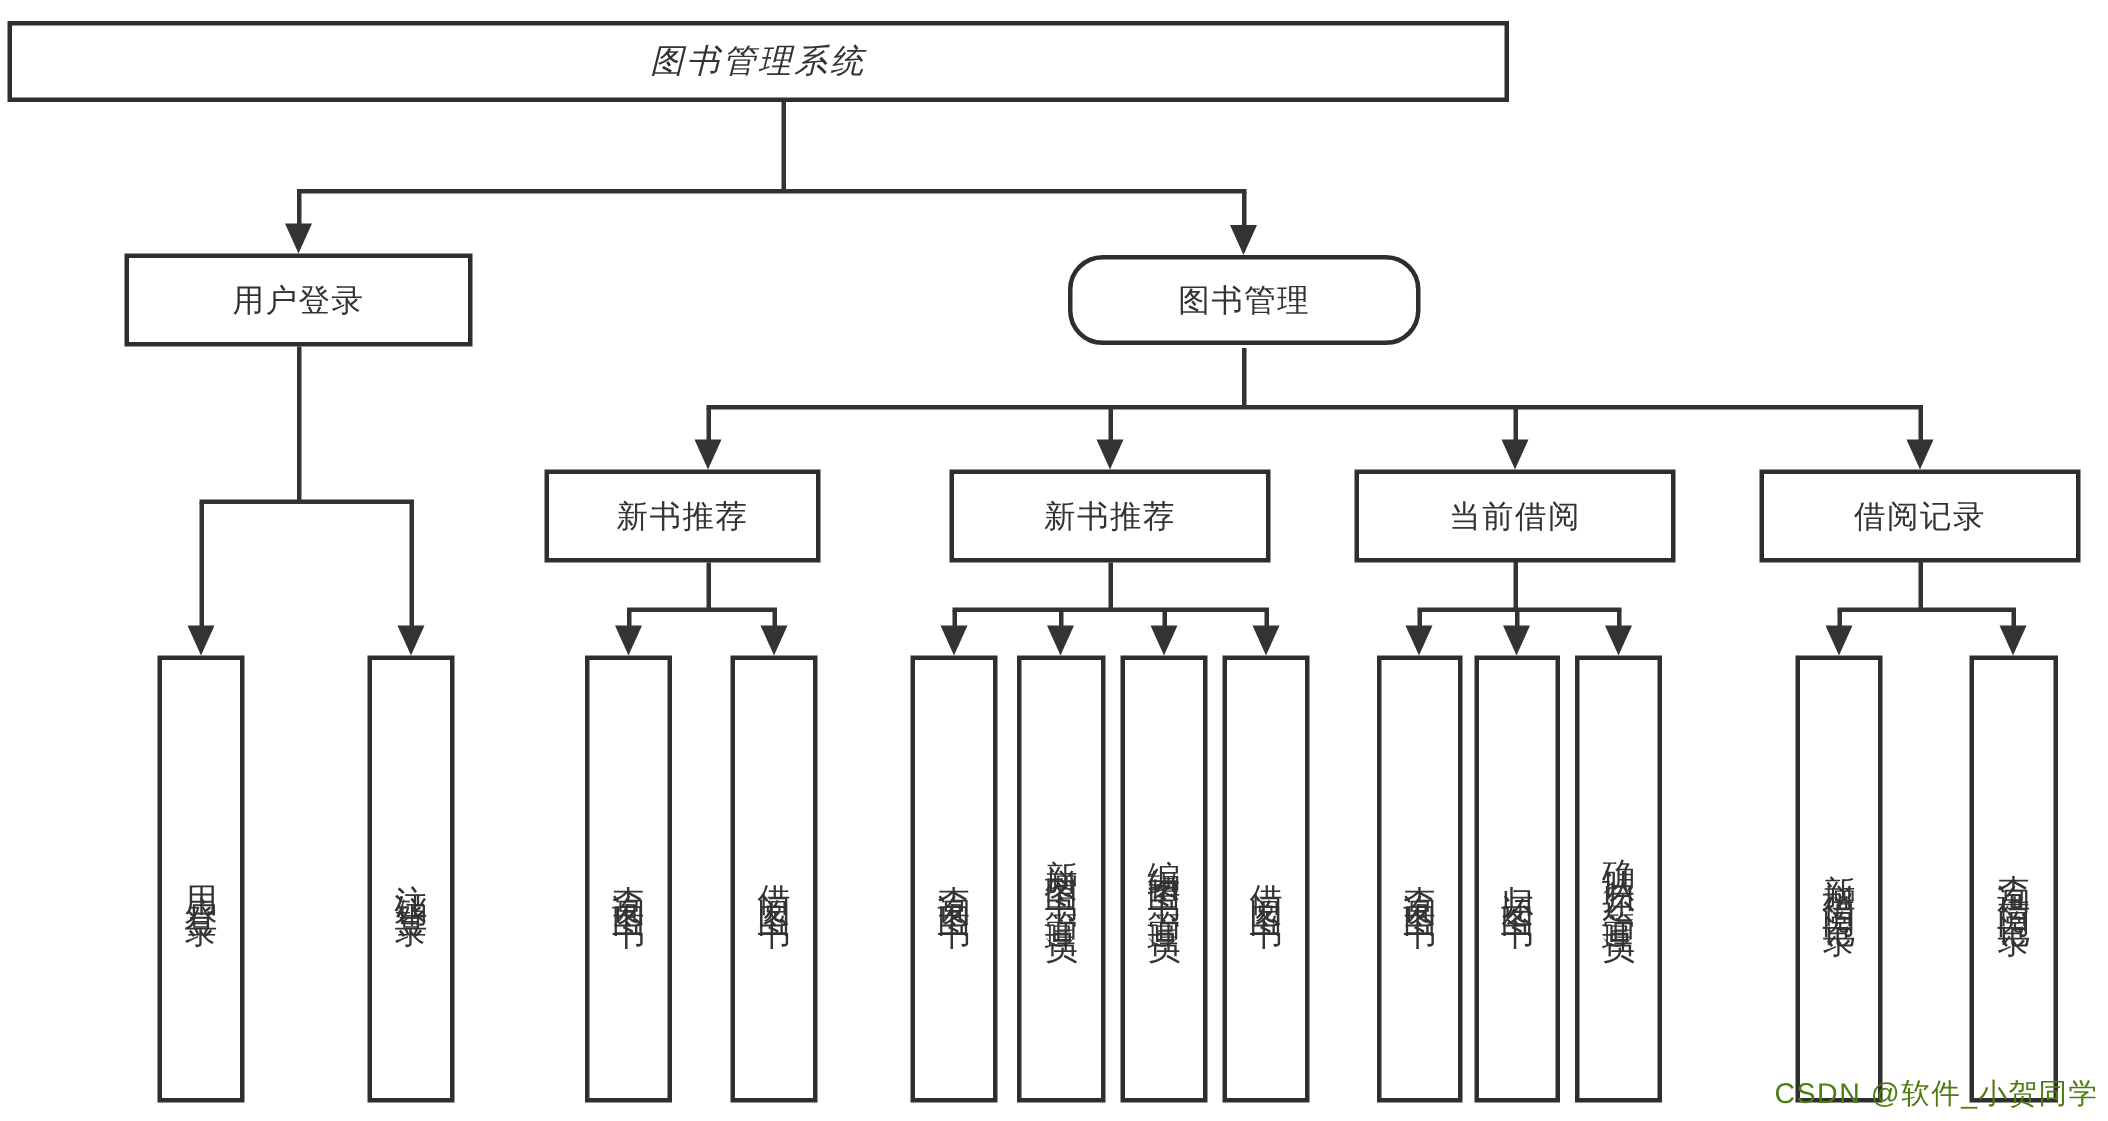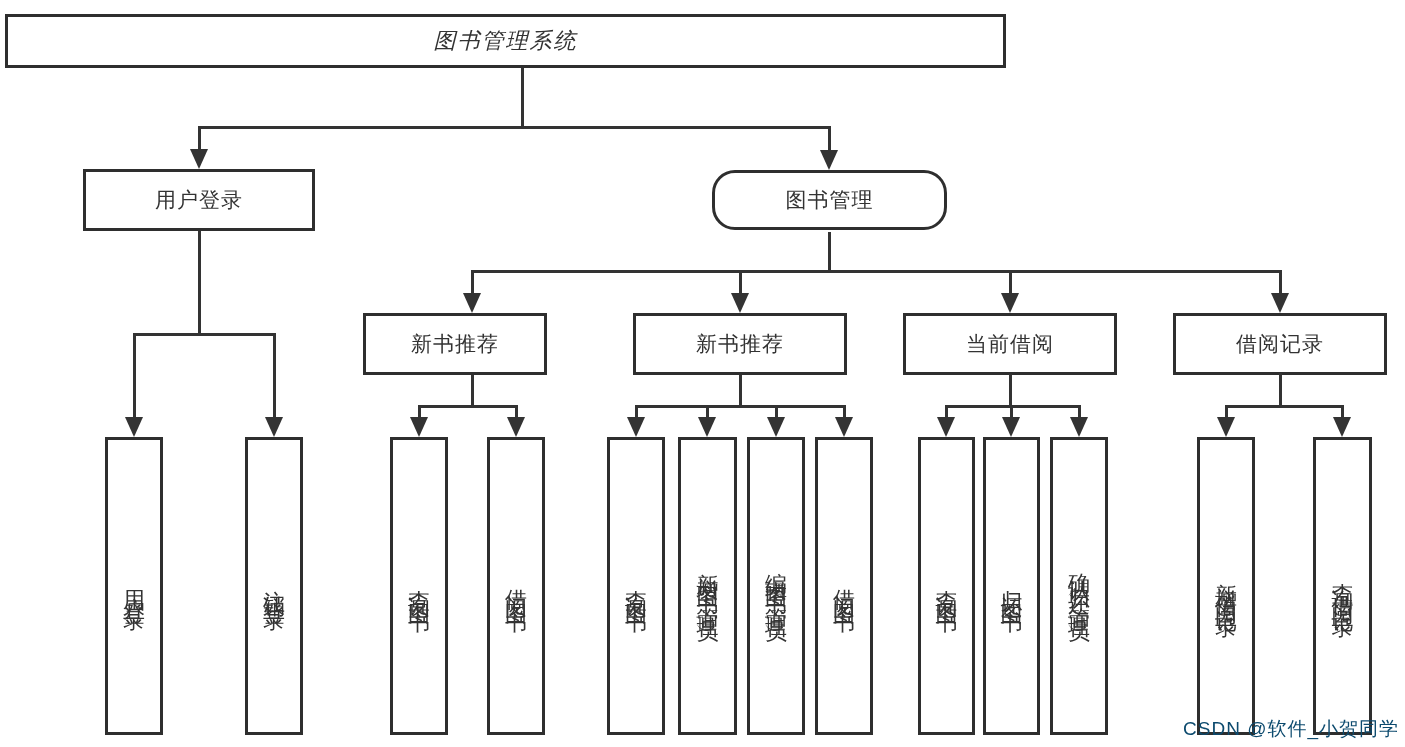--- a/index.html
+++ b/index.html
@@ -51,21 +51,21 @@
     height: 0;
     border-left: 9px solid transparent;
     border-right: 9px solid transparent;
     border-top: 20px solid #333333;
   }
   .watermark {
     position: absolute;
     right: 6px;
     bottom: 5px;
     font-size: 19px;
-    color: #0c4a6e;
+    color: #4d7c0f;
     letter-spacing: 1px;
     white-space: nowrap;
   }
 </style>
 </head>
 <body>
 
 <div id="canvas">
 
   <div class="node root-node" style="left:5px; top:14px; width:1001px; height:54px;font-style:italic;">

